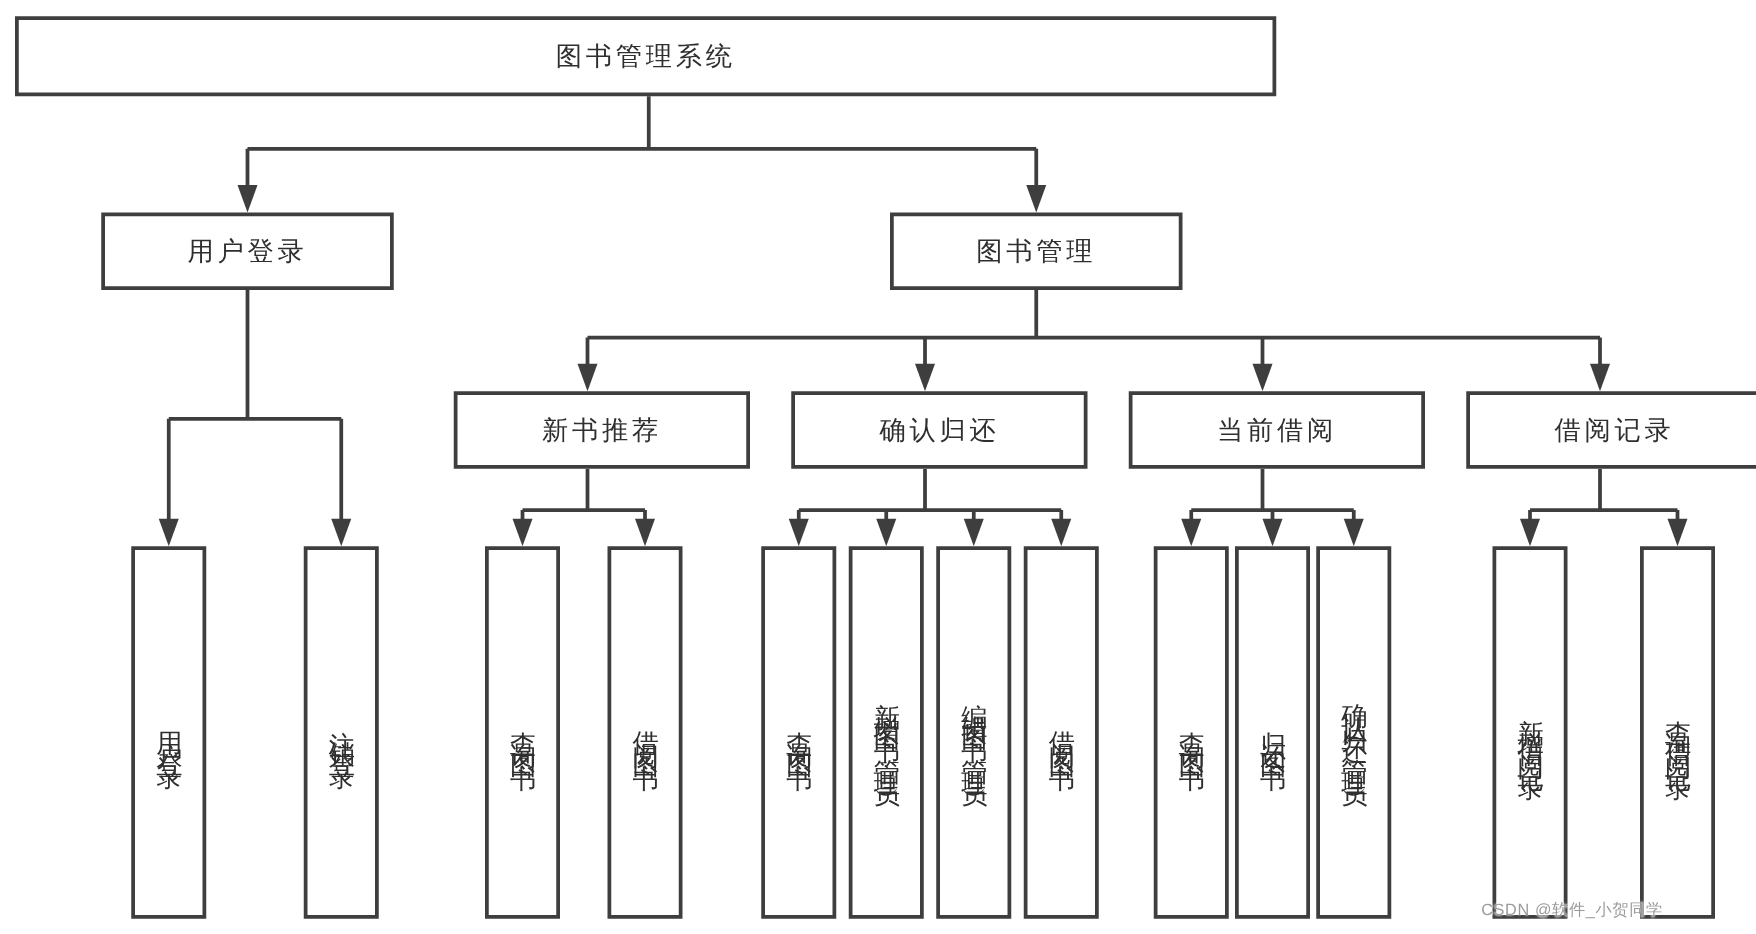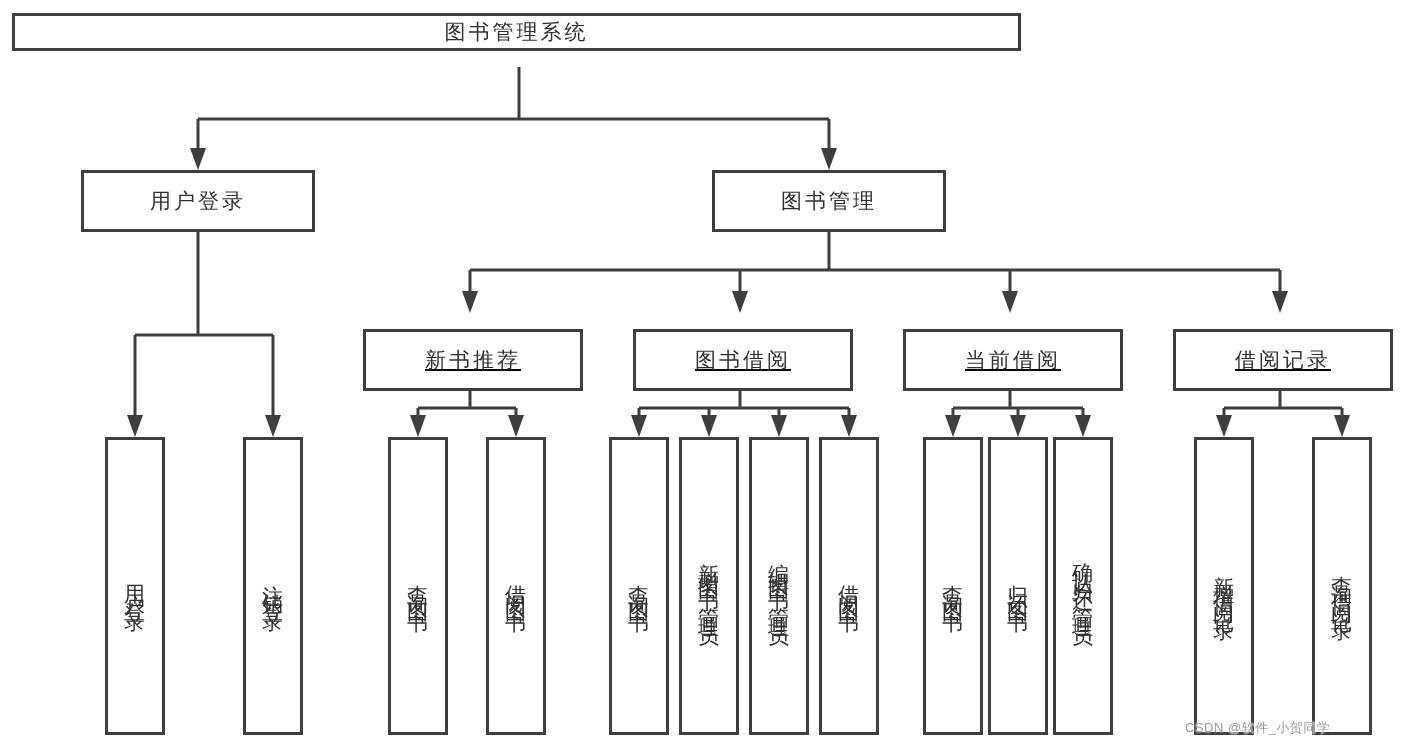--- a/index.html
+++ b/index.html
@@ -1,23 +1,23 @@
 <!DOCTYPE html>
 <html><head>
 <meta charset="utf-8">
 <style>
   html,body{margin:0;padding:0;background:#ffffff;}
   body{font-family:"Liberation Sans","DejaVu Sans",sans-serif;}
   #canvas{position:relative;width:1405px;height:747px;background:#ffffff;overflow:hidden;}
   #connectors{position:absolute;left:0;top:0;z-index:0;}
   .node{position:absolute;box-sizing:border-box;background:#ffffff;border:3px solid #3e3e3e;
         display:flex;align-items:center;justify-content:center;z-index:1;}
-  .root{left:12px;top:13px;width:1009px;height:38px;}
+  .root{left:12px;top:13px;width:1009px;height:64px;}
   .lv2{top:170px;width:234px;height:62px;}
-  .sec{top:329px;width:220px;height:62px;text-decoration:underline;}
+  .sec{top:313px;width:237px;height:62px;}
   .leaf{top:437px;width:60px;height:298px;}
   .hlabel{font-size:21px;letter-spacing:3px;color:#2f2f2f;white-space:nowrap;}
   .vlabel{writing-mode:vertical-rl;text-orientation:mixed;font-size:21px;letter-spacing:9px;
           color:#2f2f2f;line-height:1;}
   .watermark{position:absolute;left:1185px;top:719px;font-size:13px;color:#9b9b9b;
              letter-spacing:0.5px;white-space:nowrap;z-index:5;
              text-shadow:0 0 2px #ffffff,0 0 2px #ffffff;}
 </style>
 </head>
 <body>
@@ -72,21 +72,21 @@
     <span class="hlabel">用户登录</span>
   </div>
   <div class="node lv2" style="left:712px;align-items:center;">
     <span class="hlabel">图书管理</span>
   </div>
 
   <div class="node sec" style="left:363px;">
     <span class="hlabel">新书推荐</span>
   </div>
   <div class="node sec" style="left:633px;">
-    <span class="hlabel">图书借阅</span>
+    <span class="hlabel">确认归还</span>
   </div>
   <div class="node sec" style="left:903px;">
     <span class="hlabel">当前借阅</span>
   </div>
   <div class="node sec" style="left:1173px;">
     <span class="hlabel">借阅记录</span>
   </div>
 
   <div class="node leaf" style="left:105px;">
     <span class="vlabel">用户登录</span>

